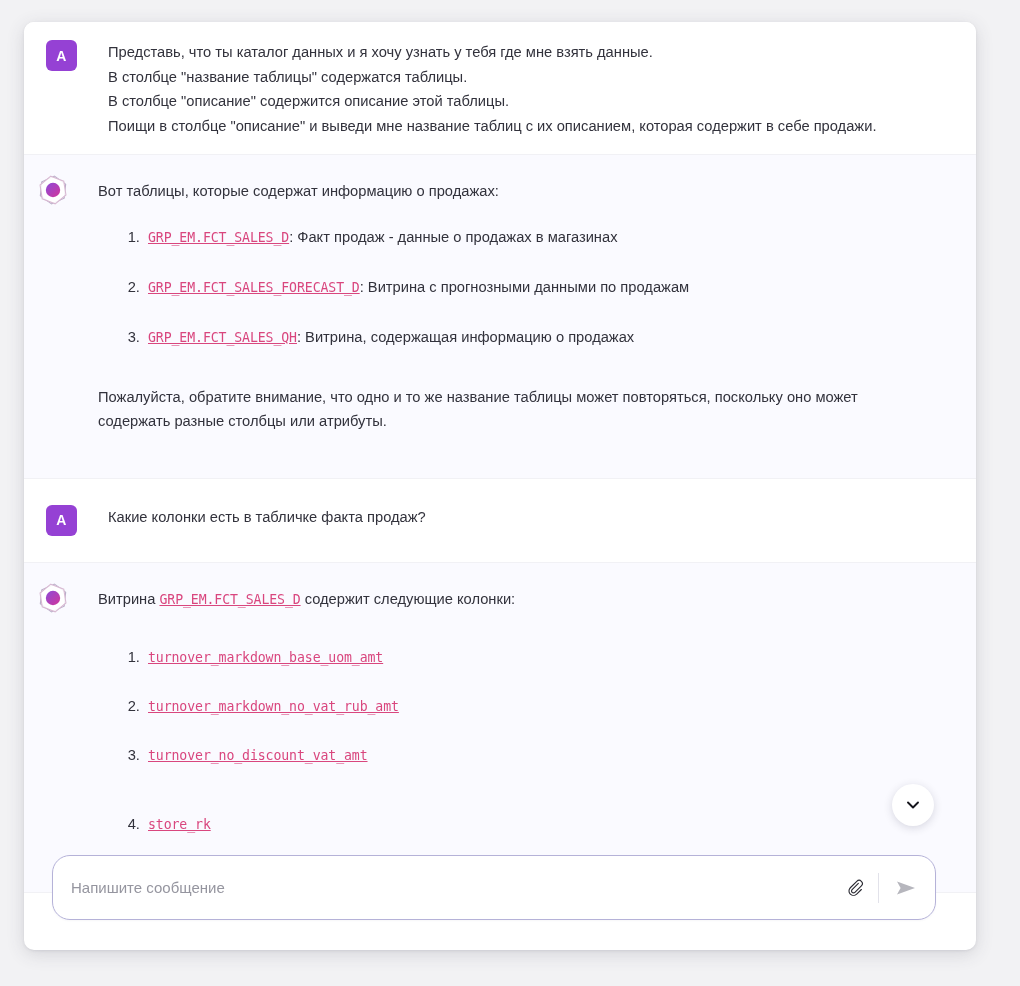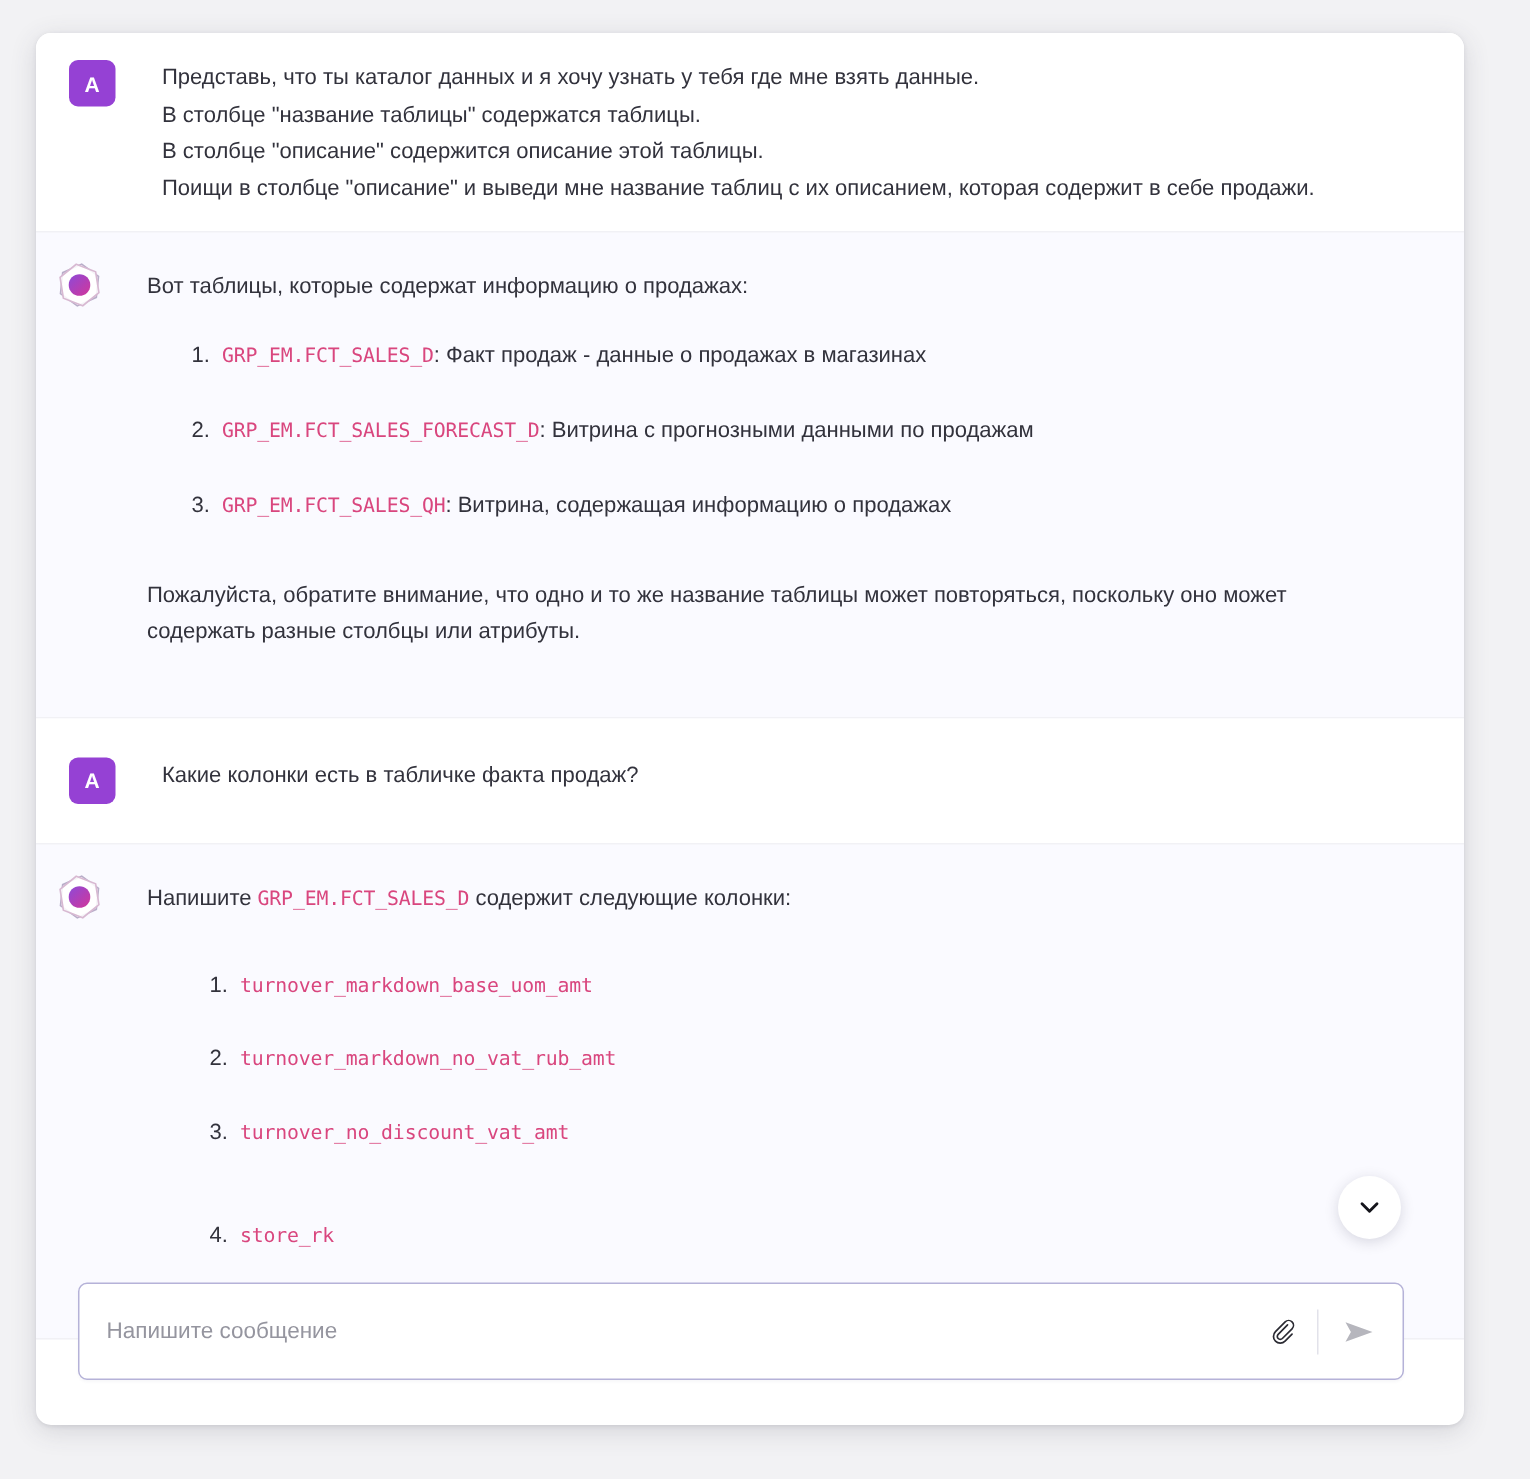--- a/index.html
+++ b/index.html
@@ -107,28 +107,28 @@
     line-height: 22px;
     margin-bottom: 27px;
     padding-left: 4px;
   }
   ol.md-list li:last-child { margin-bottom: 11px; }
   ol.md-list.columns-list {
     margin-top: 34px;
   }
   ol.md-list.columns-list li {
     margin-bottom: 26px;
-    margin-left: 12px;
   }
 
   code.code-inline {
     font-family: "DejaVu Sans Mono", "Liberation Mono", monospace;
     color: #d9467e;
     font-size: 13.2px;
     letter-spacing: -0.1px;
+    text-decoration: underline;
   }
 
   
   .scroll-down-btn {
     position: absolute;
     right: 42px;
     bottom: 124px;
     width: 42px;
     height: 42px;
     border-radius: 50%;
@@ -144,21 +144,21 @@
 
   
   .composer {
     position: absolute;
     left: 28px;
     right: 40px;
     bottom: 30px;
     height: 65px;
     background: #ffffff;
     border: 1px solid #b5b2d8;
-    border-radius: 6px;
+    border-radius: 18px;
     display: flex;
     align-items: center;
     padding: 0 14px 0 18px;
     box-sizing: border-box;
     box-shadow: 0 1px 2px rgba(60,60,90,0.04);
   }
   .composer-input {
     flex: 1 1 auto;
     border: none;
     outline: none;
@@ -264,21 +264,21 @@
                 <stop offset="100%" stop-color="#d2369a"></stop>
               </linearGradient>
             </defs>
             <polygon points="20,3 32,10 32,24 20,31 8,24 8,10" fill="none" stroke="#b9aec9" stroke-width="1.1" transform="rotate(6 20 17)"></polygon>
             <polygon points="20,3 32,10 32,24 20,31 8,24 8,10" fill="#ffffff" fill-opacity="0.85" stroke="#d8b9d2" stroke-width="1.1" transform="rotate(-9 20 17)"></polygon>
             <circle cx="20" cy="17" r="7.2" fill="url(#gBall2)"></circle>
           </svg>
         </div>
       </div>
       <div class="msg-body">
-        <p class="para-intro-columns"><span>Напишите </span><code class="code-inline">GRP_EM.FCT_SALES_D</code><span> содержит следующие колонки:</span></p>
+        <p class="para-intro-columns"><span>Витрина </span><code class="code-inline">GRP_EM.FCT_SALES_D</code><span> содержит следующие колонки:</span></p>
         <ol class="md-list columns-list">
           <li>
             <code class="code-inline">turnover_markdown_base_uom_amt</code>
           </li>
           <li>
             <code class="code-inline">turnover_markdown_no_vat_rub_amt</code>
           </li>
           <li>
             <code class="code-inline">turnover_no_discount_vat_amt</code>
           </li>

